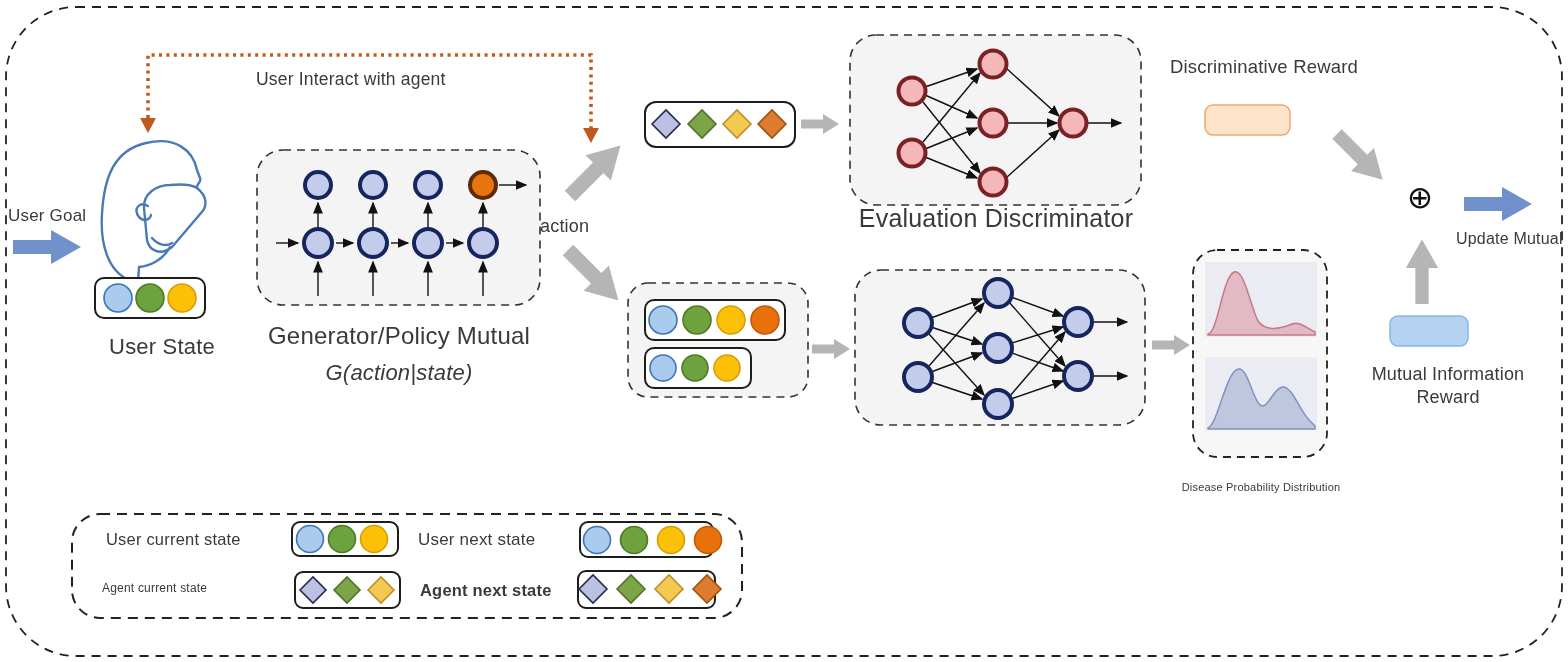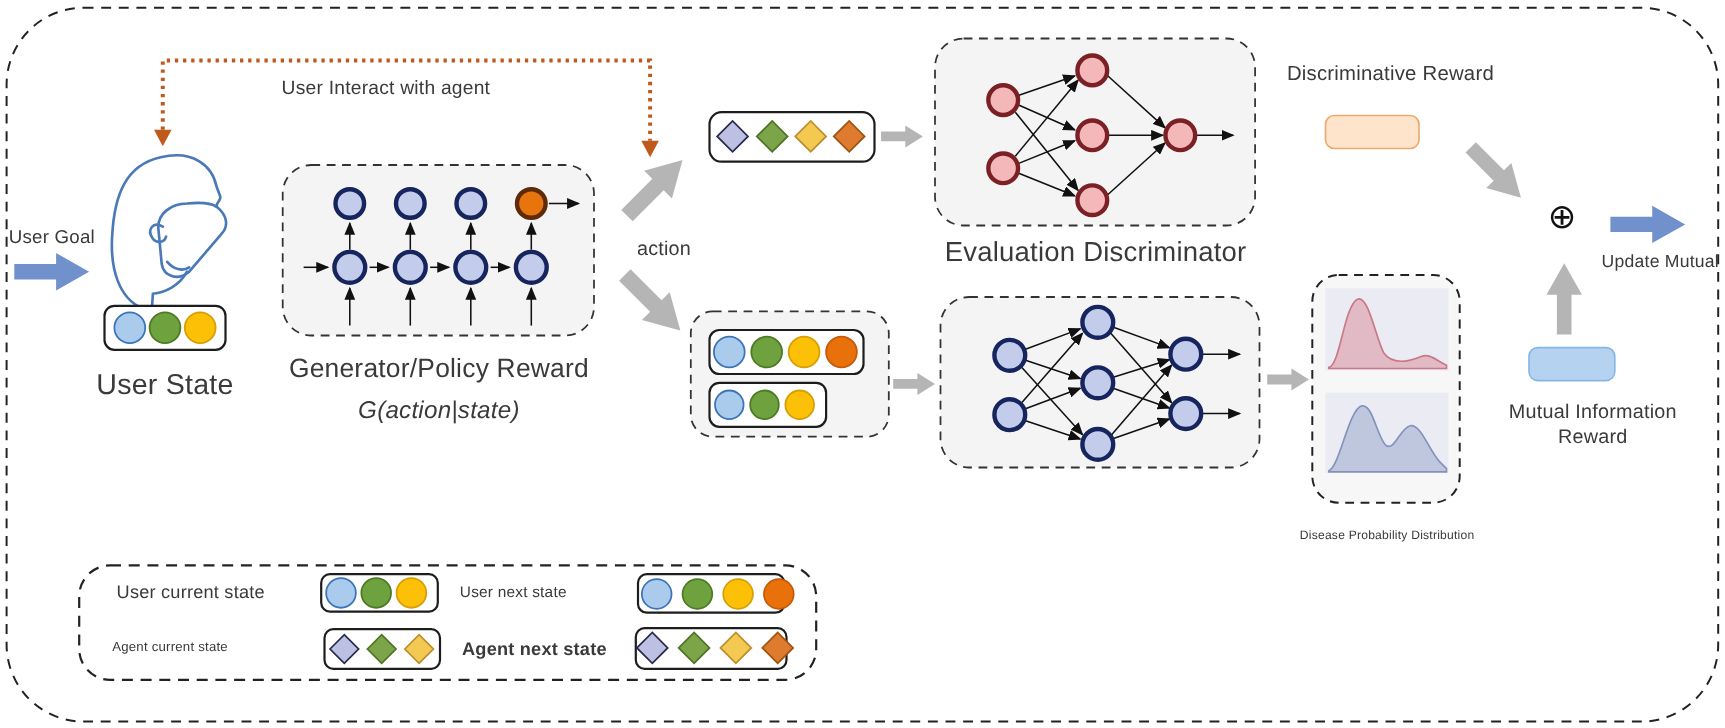--- a/index.html
+++ b/index.html
@@ -205,29 +205,29 @@
         <polygon points="579,589 593,575 607,589 593,603" fill="#bcc0e2" stroke="#272b4e" stroke-width="1.6"></polygon>
         <polygon points="617,589 631,575 645,589 631,603" fill="#7ca449" stroke="#4f7426" stroke-width="1.6"></polygon>
         <polygon points="655,589 669,575 683,589 669,603" fill="#f4c952" stroke="#bb8f2d" stroke-width="1.6"></polygon>
         <polygon points="693,589 707,575 721,589 707,603" fill="#df7b2e" stroke="#9e5312" stroke-width="1.6"></polygon>
       </g>
     </g>
   </svg>
 
   <div class="lbl" style="left:8px;top:206px;font-size:17px;">User Goal</div>
   <div class="lbl" style="left:256px;top:69px;font-size:17.5px;">User Interact with agent</div>
-  <div class="lbl center" style="left:85px;top:334px;width:130px;font-size:26px;">User State</div>
-  <div class="lbl center" style="left:248px;top:322px;width:302px;font-size:24px;">Generator/Policy Reward</div>
+  <div class="lbl center" style="left:85px;top:334px;width:130px;font-size:22px;text-align:right;">User State</div>
+  <div class="lbl center" style="left:248px;top:322px;width:302px;font-size:24px;">Generator/Policy Mutual</div>
   <div class="lbl center" style="left:248px;top:360px;width:302px;font-size:22px;font-style:italic;">G(action|state)</div>
-  <div class="lbl" style="left:579px;top:216px;font-size:18px;">action</div>
-  <div class="lbl center" style="left:840px;top:215px;width:312px;font-size:25px;">Evaluation Discriminator</div>
+  <div class="lbl" style="left:540px;top:216px;font-size:18px;">action</div>
+  <div class="lbl center" style="left:840px;top:204px;width:312px;font-size:25px;">Evaluation Discriminator</div>
   <div class="lbl center" style="left:1175px;top:480px;width:172px;font-size:11px;line-height:1.3;">Disease Probability Distribution</div>
   <div class="lbl center" style="left:1158px;top:56px;width:212px;font-size:18.5px;">Discriminative Reward</div>
   <div class="lbl center" style="left:1352px;top:363px;width:192px;font-size:18px;line-height:1.3;">Mutual Information Reward</div>
   <div class="lbl" style="left:1456px;top:230px;font-size:16px;">Update Mutual</div>
   <div class="lbl" style="left:1407px;top:179px;font-size:31px;font-family:'DejaVu Sans',sans-serif;color:#111;">⊕</div>
 
   <div class="lbl" style="left:106px;top:530px;font-size:16.5px;">User current state</div>
-  <div class="lbl" style="left:418px;top:530px;font-size:14px;">User next state</div>
+  <div class="lbl" style="left:418px;top:530px;font-size:17px;">User next state</div>
   <div class="lbl" style="left:102px;top:581px;font-size:12px;">Agent current state</div>
   <div class="lbl" style="left:420px;top:581px;font-size:16.5px;font-weight:bold;">Agent next state</div>
 
 </div>
 
 </body></html>

